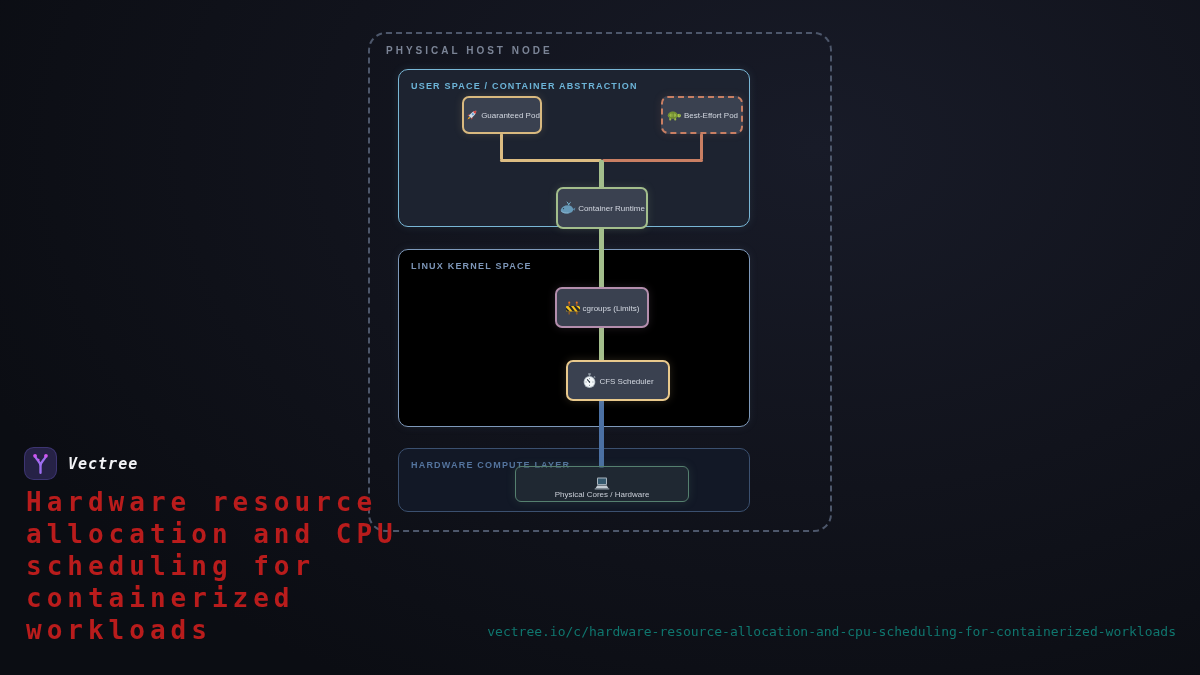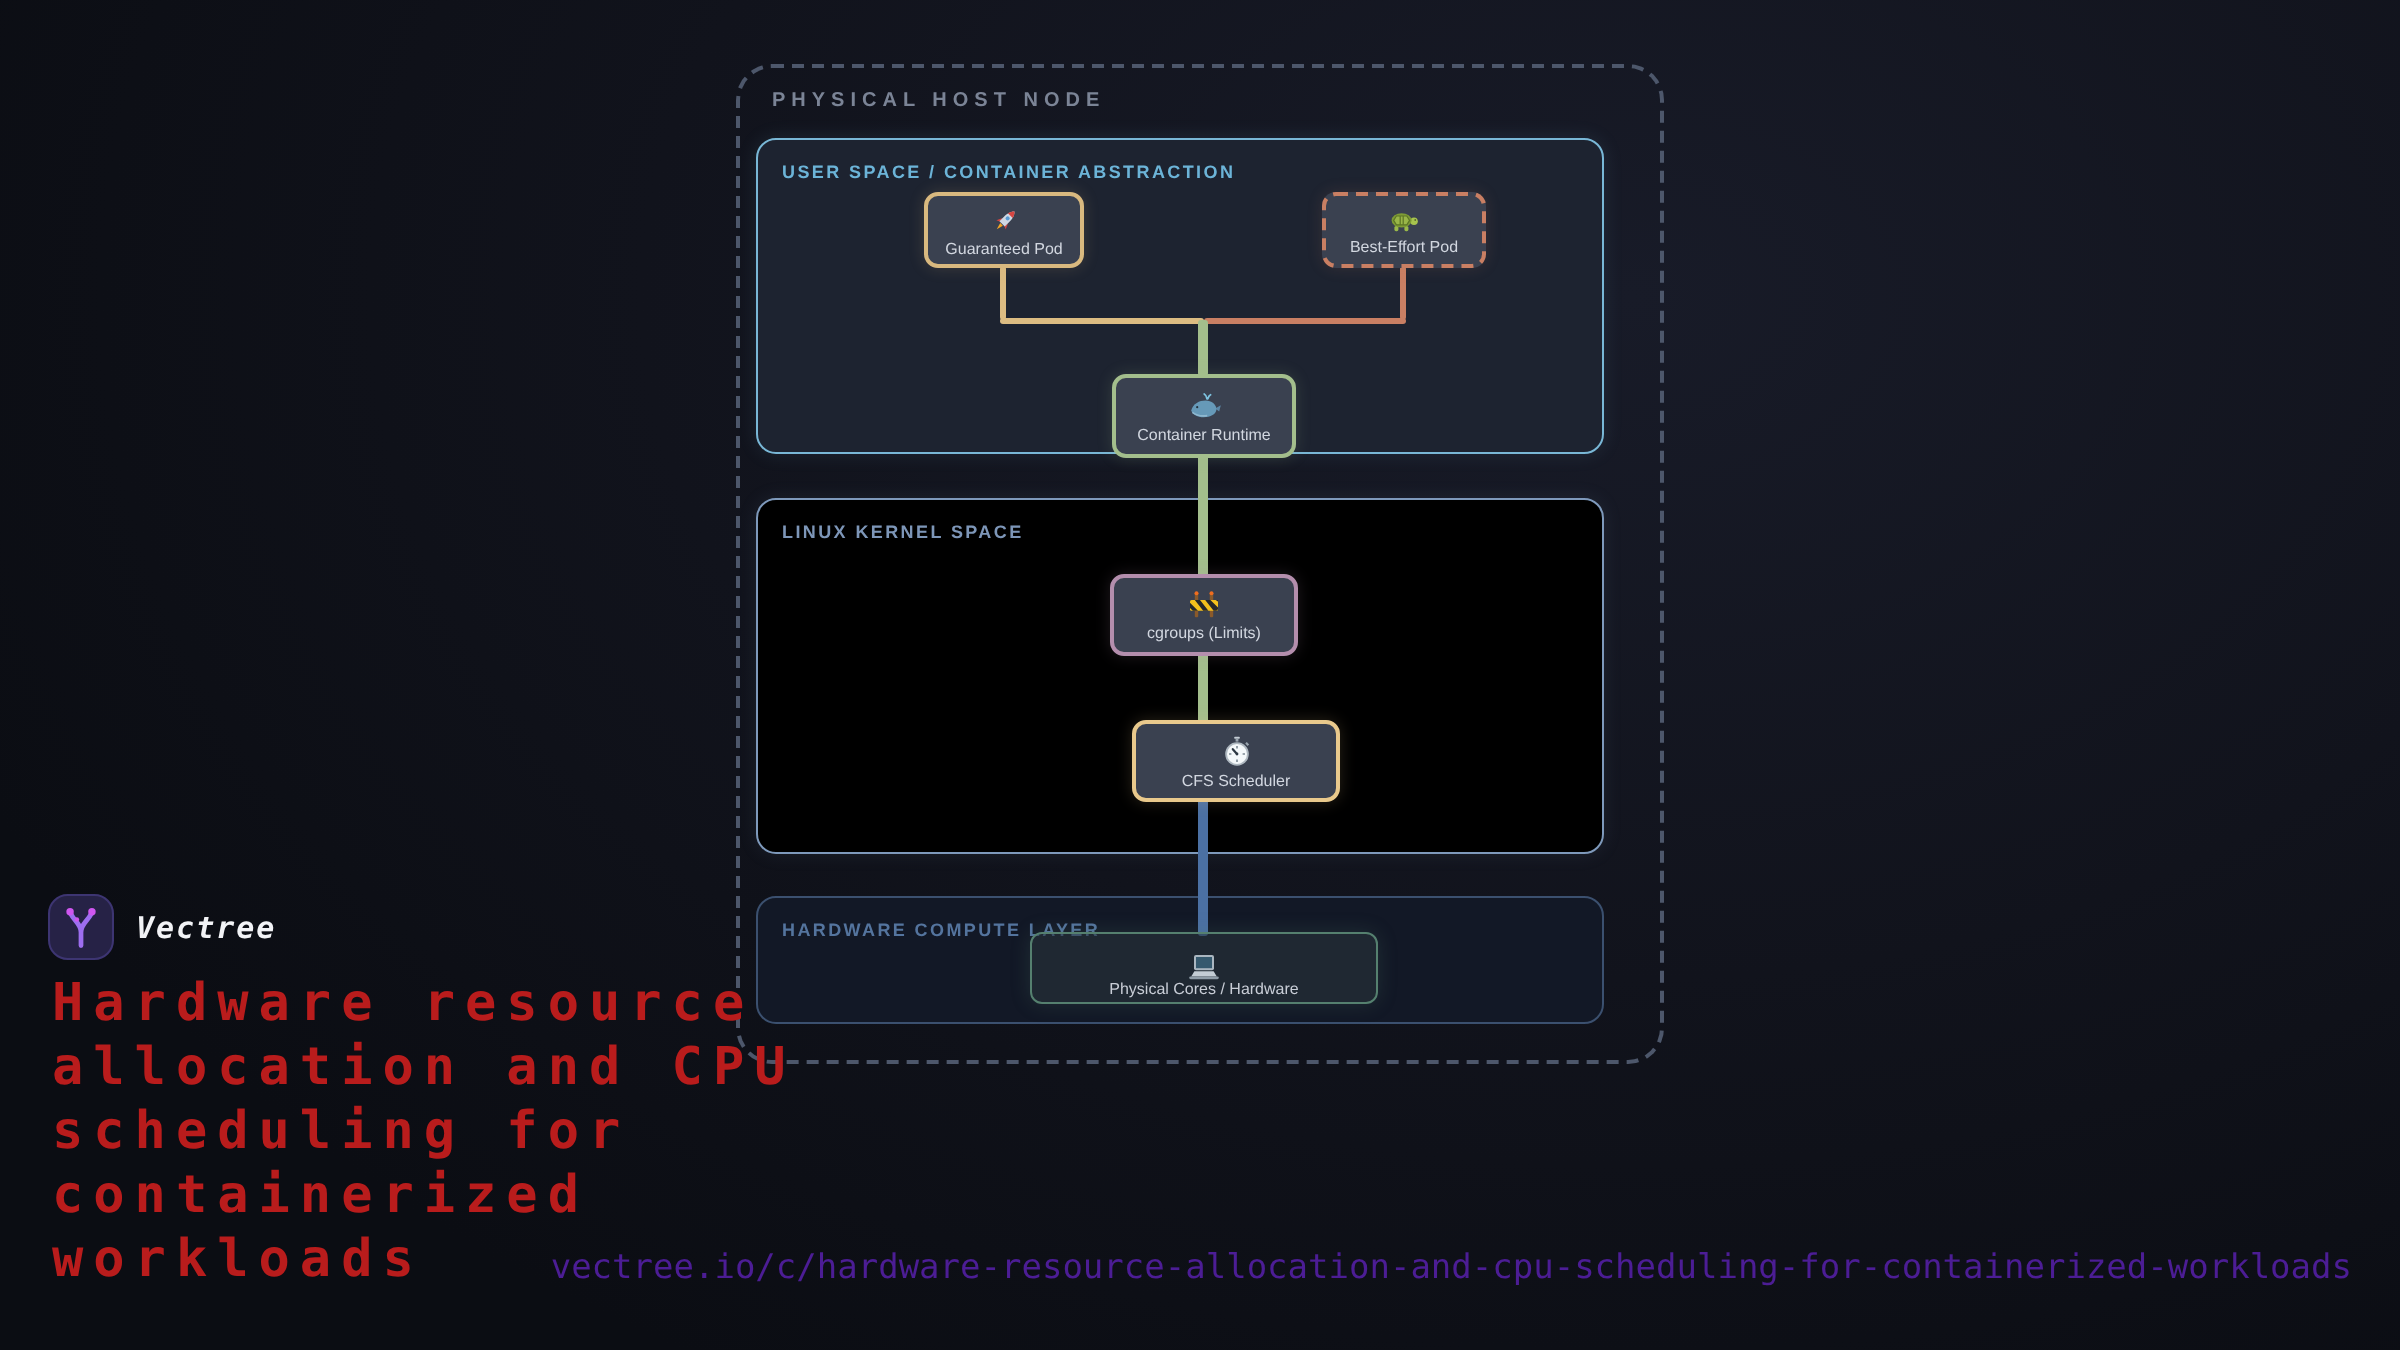--- a/index.html
+++ b/index.html
@@ -14,21 +14,21 @@
 
   
   .diagram {
     position: absolute; left: 368px; top: 32px; width: 464px; height: 500px;
     border: 2px dashed #4d576b; border-radius: 18px;
   }
   .host-label {
     position: absolute; left: 16px; top: 11px;
     font-size: 10px; font-weight: bold; letter-spacing: 3px; color: #7b8496;
   }
-  .section { position: absolute; left: 8px; width: 424px; border-radius: 10px; z-index: 1; }
+  .section { position: absolute; left: 28px; width: 352px; border-radius: 10px; z-index: 1; }
   .section-label {
     position: absolute; left: 12px; top: 11px;
     font-size: 9px; font-weight: bold; letter-spacing: 1.2px;
   }
   .sec-user {
     top: 35px; height: 158px; background: #1d2330;
     border: 1.5px solid #79b7d6; box-shadow: 0 0 10px rgba(121,183,214,.12);
   }
   .sec-user .section-label { color: #6cb4d8; }
   .sec-kernel {
@@ -53,21 +53,21 @@
   .sv { left: 330px; top: 99px;  width: 3px;  height: 27px; }
   .sh { left: 232px; top: 125px; width: 101px; height: 3px; }
   .g1 { left: 229px; top: 126px; width: 5px;  height: 28px; }
   .g2 { left: 229px; top: 193px; width: 5px;  height: 62px; }
   .g3 { left: 229px; top: 292px; width: 5px;  height: 36px; }
   .bv { left: 229px; top: 363px; width: 5px;  height: 71px; }
 
   
   .node {
     position: absolute; z-index: 3; background: #3a4150; border-radius: 7px;
-    display: flex; flex-direction: column; align-items: center; justify-content: center;
+    display: flex; align-items: center; justify-content: center;
     gap: 2px; padding-top: 1px;
   }
   .node-label { font-size: 8px; color: #d2d7e0; white-space: nowrap; }
   .icon { line-height: 0; }
   .n-guaranteed { left: 92px;  top: 62px;  width: 80px; height: 38px;
     border: 2px solid #d9b97f; box-shadow: 0 0 8px rgba(217,185,127,.18); }
   .n-besteffort { left: 291px; top: 62px;  width: 82px; height: 38px;
     border: 2px dashed #c97f63; box-shadow: 0 0 8px rgba(201,127,99,.15); }
   .n-runtime    { left: 186px; top: 153px; width: 92px; height: 42px;
     border: 2px solid #a3be8c; box-shadow: 0 0 8px rgba(163,190,140,.18); }
@@ -94,21 +94,21 @@
     font-size: 15px; letter-spacing: 1px; color: #f2f3f6;
   }
   .page-title {
     position: absolute; left: 26px; top: 486px; width: 398px;
     font-family: "DejaVu Sans Mono", monospace; font-weight: bold;
     font-size: 26px; line-height: 32px; letter-spacing: 5px; color: #b91c1c;
   }
   .footer-url {
     position: absolute; right: 24px; top: 624px;
     font-family: "DejaVu Sans Mono", monospace;
-    font-size: 17px; color: #4c1d95; letter-spacing: 0px;
+    font-size: 13px; color: #0f766e; letter-spacing: 0px;
   }
 </style>
 </head>
 <body>
 
 <div class="diagram">
   <span class="host-label">PHYSICAL HOST NODE</span>
 
   <div class="section sec-user">
     <span class="section-label">USER SPACE / CONTAINER ABSTRACTION</span>

